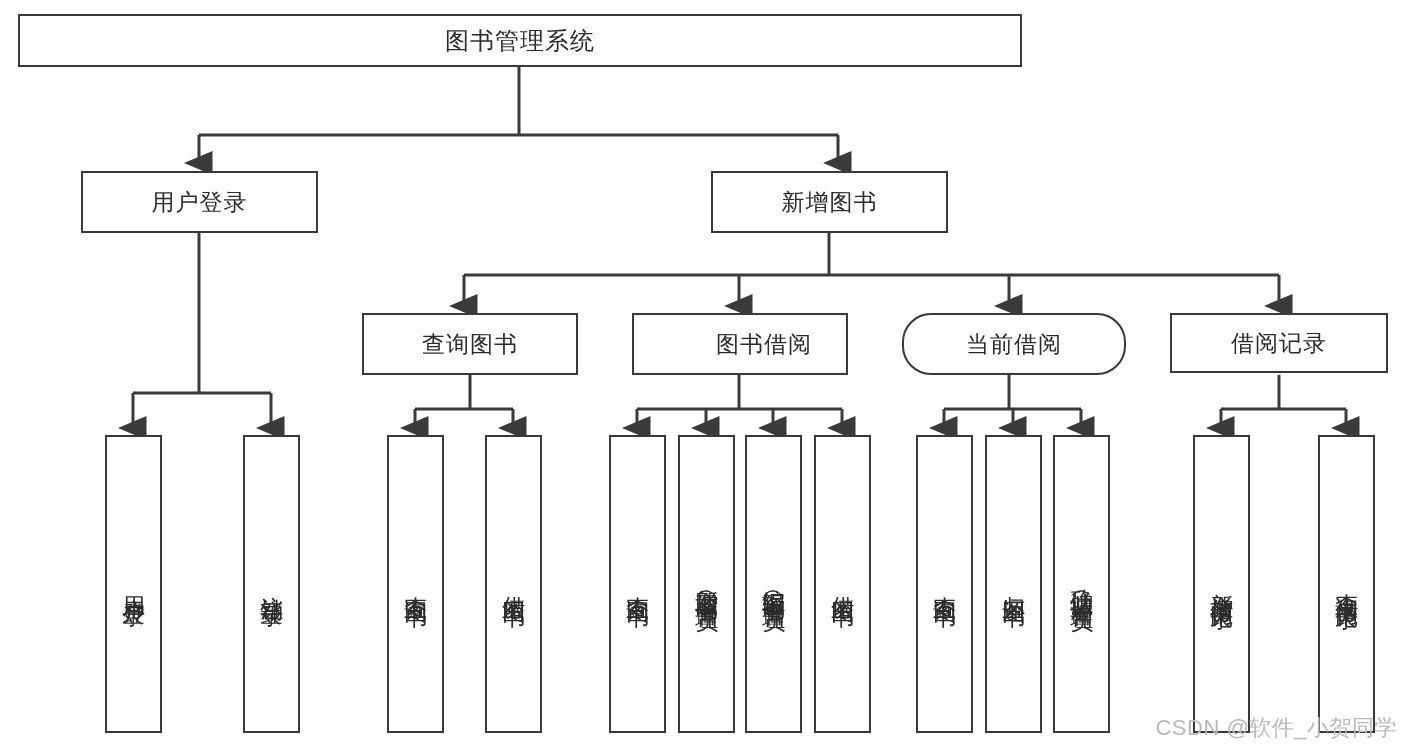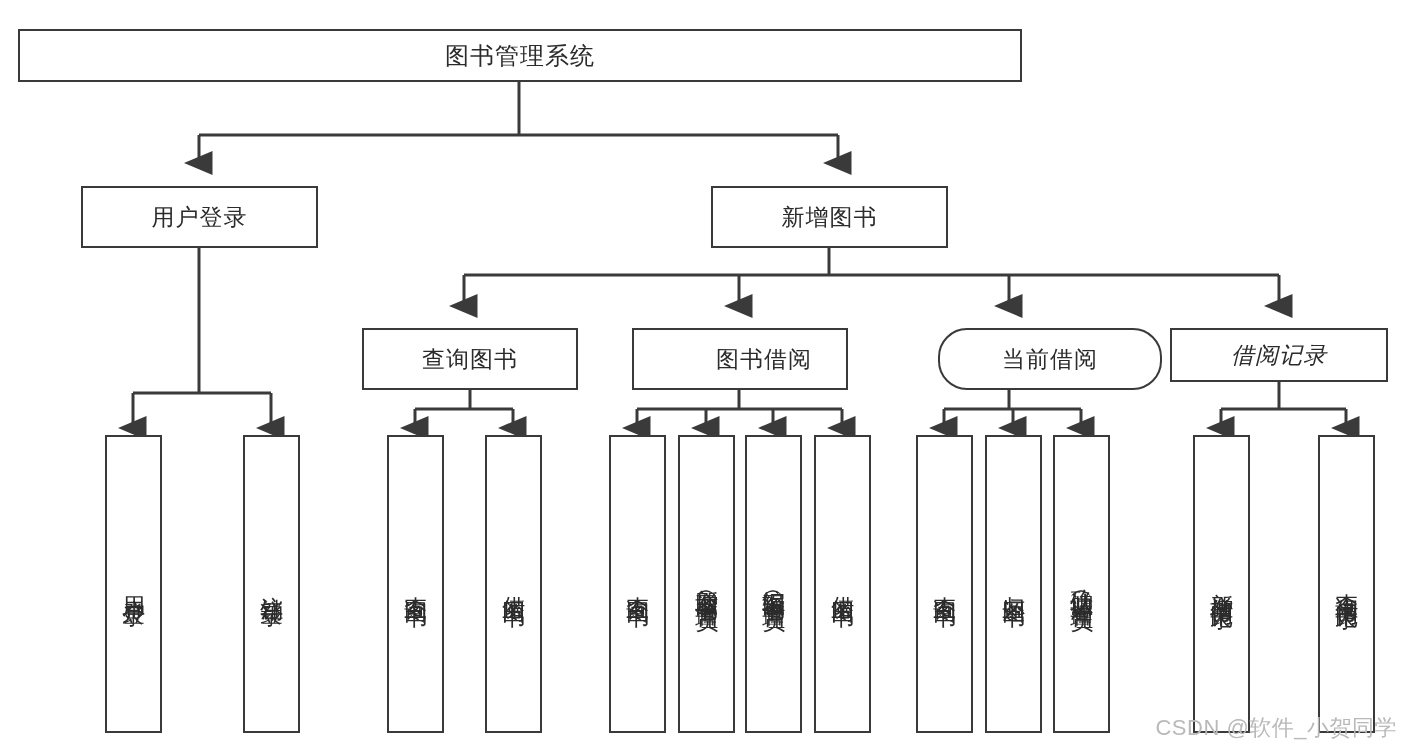--- a/index.html
+++ b/index.html
@@ -31,21 +31,20 @@
     background: #ffffff;
     border: 2px solid #3a3a3a;
     display: flex;
     align-items: center;
     justify-content: center;
     color: #2b2b2b;
   }
   .node.horiz {
     font-size: 23px;
     letter-spacing: 1px;
-    margin-top: 15px;
   }
   .node.vert {
     writing-mode: vertical-rl;
     text-orientation: upright;
     font-size: 23px;
     line-height: 1.28;
     letter-spacing: 3px;
     padding: 6px 0;
     text-align: center;
   }
@@ -132,24 +131,24 @@
   <div class="node horiz" style="left:711px; top:171px; width:237px; height:62px;">
     <span>新增图书</span>
   </div>
 
   <div class="node horiz" style="left:362px; top:313px; width:216px; height:62px;">
     <span>查询图书</span>
   </div>
   <div class="node horiz" style="left:632px; top:313px; width:216px; height:62px;padding-left:48px;">
     <span>图书借阅</span>
   </div>
-  <div class="node horiz" style="left:938px; top:313px; width:224px; height:62px;border-radius:29px;">
+  <div class="node horiz" style="left:902px; top:313px; width:224px; height:62px;border-radius:29px;">
     <span>当前借阅</span>
   </div>
-  <div class="node horiz" style="left:1170px; top:313px; width:218px; height:54px;font-style:italic;">
+  <div class="node horiz" style="left:1170px; top:313px; width:218px; height:60px;">
     <span>借阅记录</span>
   </div>
 
   <div class="node vert" style="left:105px; top:435px; width:57px; height:298px;">
     <span>用户登录</span>
   </div>
   <div class="node vert" style="left:243px; top:435px; width:57px; height:298px;">
     <span>注销登录</span>
   </div>
 

